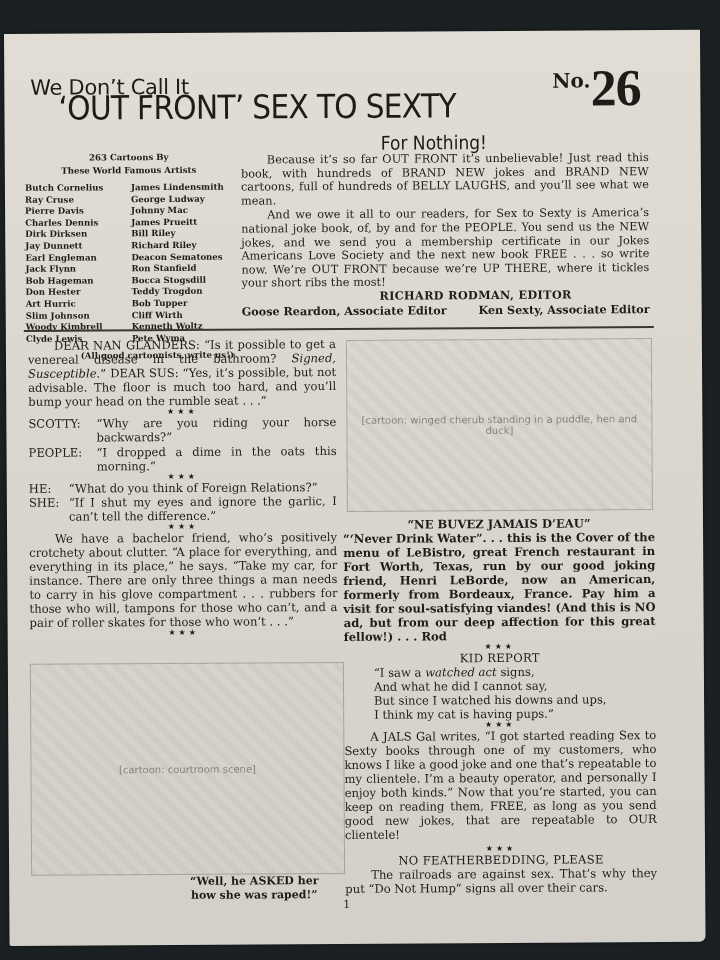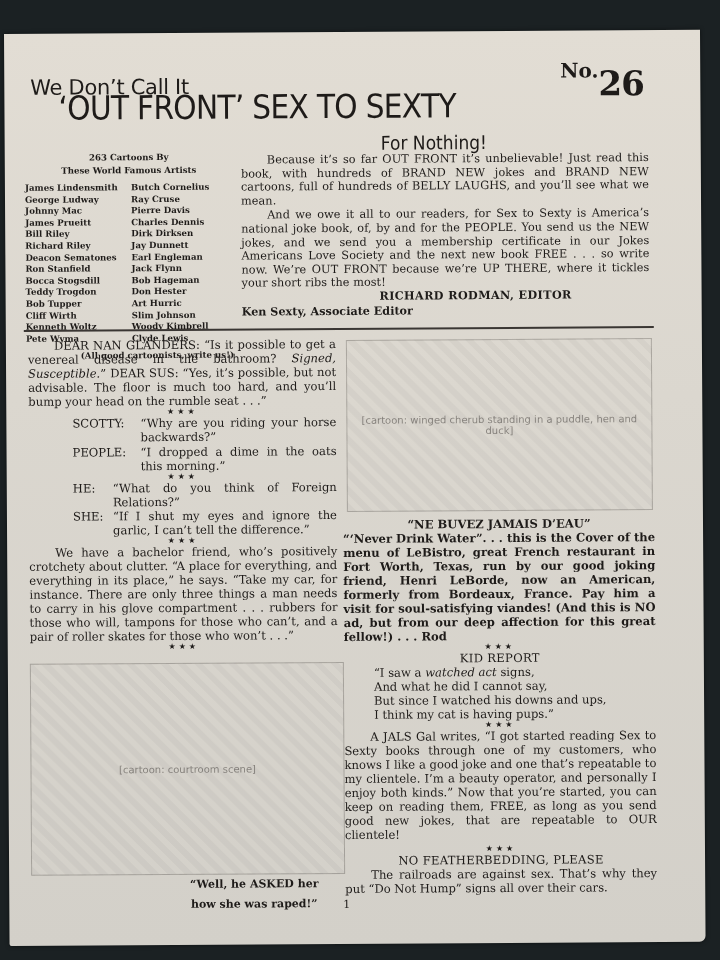--- a/index.html
+++ b/index.html
@@ -39,22 +39,22 @@
     left: 376px; top: 100px;
     font-family: "DejaVu Sans", sans-serif;
     font-size: 19px;
     transform: scaleX(0.9); transform-origin: 0 0;
   }
   .issue {
     left: 548px; top: 28px;
     font-family: "DejaVu Serif", serif; font-weight: bold;
     white-space: nowrap;
   }
-  .issue .no { font-size: 20px; vertical-align: 18px; margin-left: 8px; }
-  .issue .num { font-size: 34px; letter-spacing: -1px; }
+  .issue .no { font-size: 20px; vertical-align: 18px; }
+  .issue .num { font-size: 52px; letter-spacing: -1px; font-family: Liberation Serif, serif; }
 
   
   .artists {
     left: 20px; top: 118px; width: 208px;
     font-size: 8.6px; font-weight: bold; line-height: 11.6px;
     font-family: "DejaVu Serif", serif;
   }
   .artists .hdr { text-align: center; line-height: 13px; margin-bottom: 5px; }
   .artists .cols { display: flex; }
   .artists .col { flex: 1; }
@@ -85,21 +85,21 @@
     left: 22px; top: 305px; width: 308px;
     font-size: 11.6px; line-height: 14px; text-align: justify;
   }
   .leftcol p { margin: 0; }
   .ind { text-indent: 26px; }
   .stars {
     text-align: center; font-size: 8px; line-height: 8px; letter-spacing: 3px;
     height: 8px;
   }
   .dlg { display: flex; }
-  .dlg .spk { flex: 0 0 auto; margin-left: 44px; }
+  .dlg .spk { flex: 0 0 auto; }
   .dlg .line { flex: 1; text-align: justify; }
 
   
   .rightcol {
     left: 336px; top: 486px; width: 312px;
     font-size: 11.6px; line-height: 14px; text-align: justify;
   }
   .rightcol p { margin: 0; }
   .bold { font-weight: bold; }
   .center { text-align: center; }
@@ -114,21 +114,21 @@
     display: flex; align-items: center; justify-content: center;
     font-family: "DejaVu Sans", sans-serif; font-size: 10px;
     color: rgba(30,27,25,0.45);
     text-align: center;
   }
   .illus-angel { left: 340px; top: 308px; width: 304px; height: 170px; }
   .illus-court { left: 22px; top: 630px; width: 312px; height: 210px; }
 
   .caption {
     left: 170px; top: 842px; width: 150px;
-    font-size: 11px; font-weight: bold; line-height: 20px; text-align: center;
+    font-size: 11px; font-weight: bold; line-height: 14px; text-align: center;
   }
   .pagenum {
     left: 334px; top: 866px; font-size: 11px;
   }
 </style>
 </head>
 <body>
 
 <div class="page">
 
@@ -138,63 +138,64 @@
   <div class="abs issue">
     <span class="no">No.</span><span class="num">26</span>
   </div>
 
   <div class="abs artists">
     <div class="hdr">
       <div>263 Cartoons By</div>
       <div>These World Famous Artists</div>
     </div>
     <div class="cols">
+      <div class="col">
+        <div>Butch Cornelius</div>
+        <div>Ray Cruse</div>
+        <div>Pierre Davis</div>
+        <div>Charles Dennis</div>
+        <div>Dirk Dirksen</div>
+        <div>Jay Dunnett</div>
+        <div>Earl Engleman</div>
+        <div>Jack Flynn</div>
+        <div>Bob Hageman</div>
+        <div>Don Hester</div>
+        <div>Art Hurric</div>
+        <div>Slim Johnson</div>
+        <div>Woody Kimbrell</div>
+        <div>Clyde Lewis</div>
+      </div>
       <div class="col">
         <div>James Lindensmith</div>
         <div>George Ludway</div>
         <div>Johnny Mac</div>
         <div>James Prueitt</div>
         <div>Bill Riley</div>
         <div>Richard Riley</div>
         <div>Deacon Sematones</div>
         <div>Ron Stanfield</div>
         <div>Bocca Stogsdill</div>
         <div>Teddy Trogdon</div>
         <div>Bob Tupper</div>
         <div>Cliff Wirth</div>
         <div>Kenneth Woltz</div>
         <div>Pete Wyma</div>
       </div>
-      <div class="col">
-        <div>Butch Cornelius</div>
-        <div>Ray Cruse</div>
-        <div>Pierre Davis</div>
-        <div>Charles Dennis</div>
-        <div>Dirk Dirksen</div>
-        <div>Jay Dunnett</div>
-        <div>Earl Engleman</div>
-        <div>Jack Flynn</div>
-        <div>Bob Hageman</div>
-        <div>Don Hester</div>
-        <div>Art Hurric</div>
-        <div>Slim Johnson</div>
-        <div>Woody Kimbrell</div>
-        <div>Clyde Lewis</div>
-      </div>
     </div>
     <div class="foot">(All good cartoonists, write us!)</div>
   </div>
 
   <div class="abs intro">
     <p>Because it’s so far OUT FRONT it’s unbelievable! Just read this book, with hundreds of BRAND NEW jokes and BRAND NEW cartoons, full of hundreds of BELLY LAUGHS, and you’ll see what we mean.</p>
     <p>And we owe it all to our readers, for Sex to Sexty is America’s national joke book, of, by and for the PEOPLE. You send us the NEW jokes, and we send you a membership certificate in our Jokes Americans Love Society and the next new book FREE . . . so write now. We’re OUT FRONT because we’re UP THERE, where it tickles your short ribs the most!</p>
   </div>
   <div class="abs editor">
     <div class="chief">RICHARD RODMAN, EDITOR</div>
     <div class="assoc">
+      <span>Goose Reardon, Associate Editor</span>
       <span>Ken Sexty, Associate Editor</span>
     </div>
   </div>
   <div class="abs rule-top"></div>
 
   <div class="abs leftcol">
     <p class="ind"><span>DEAR NAN GLANDERS: “Is it possible to get a venereal disease in the bathroom? </span><i>Signed, Susceptible.</i><span>” DEAR SUS: “Yes, it’s possible, but not advisable. The floor is much too hard, and you’ll bump your head on the rumble seat . . .”</span></p>
     <div class="stars">★★★</div>
     <div class="dlg">
       <span class="spk" style="width:68px">SCOTTY:</span>

